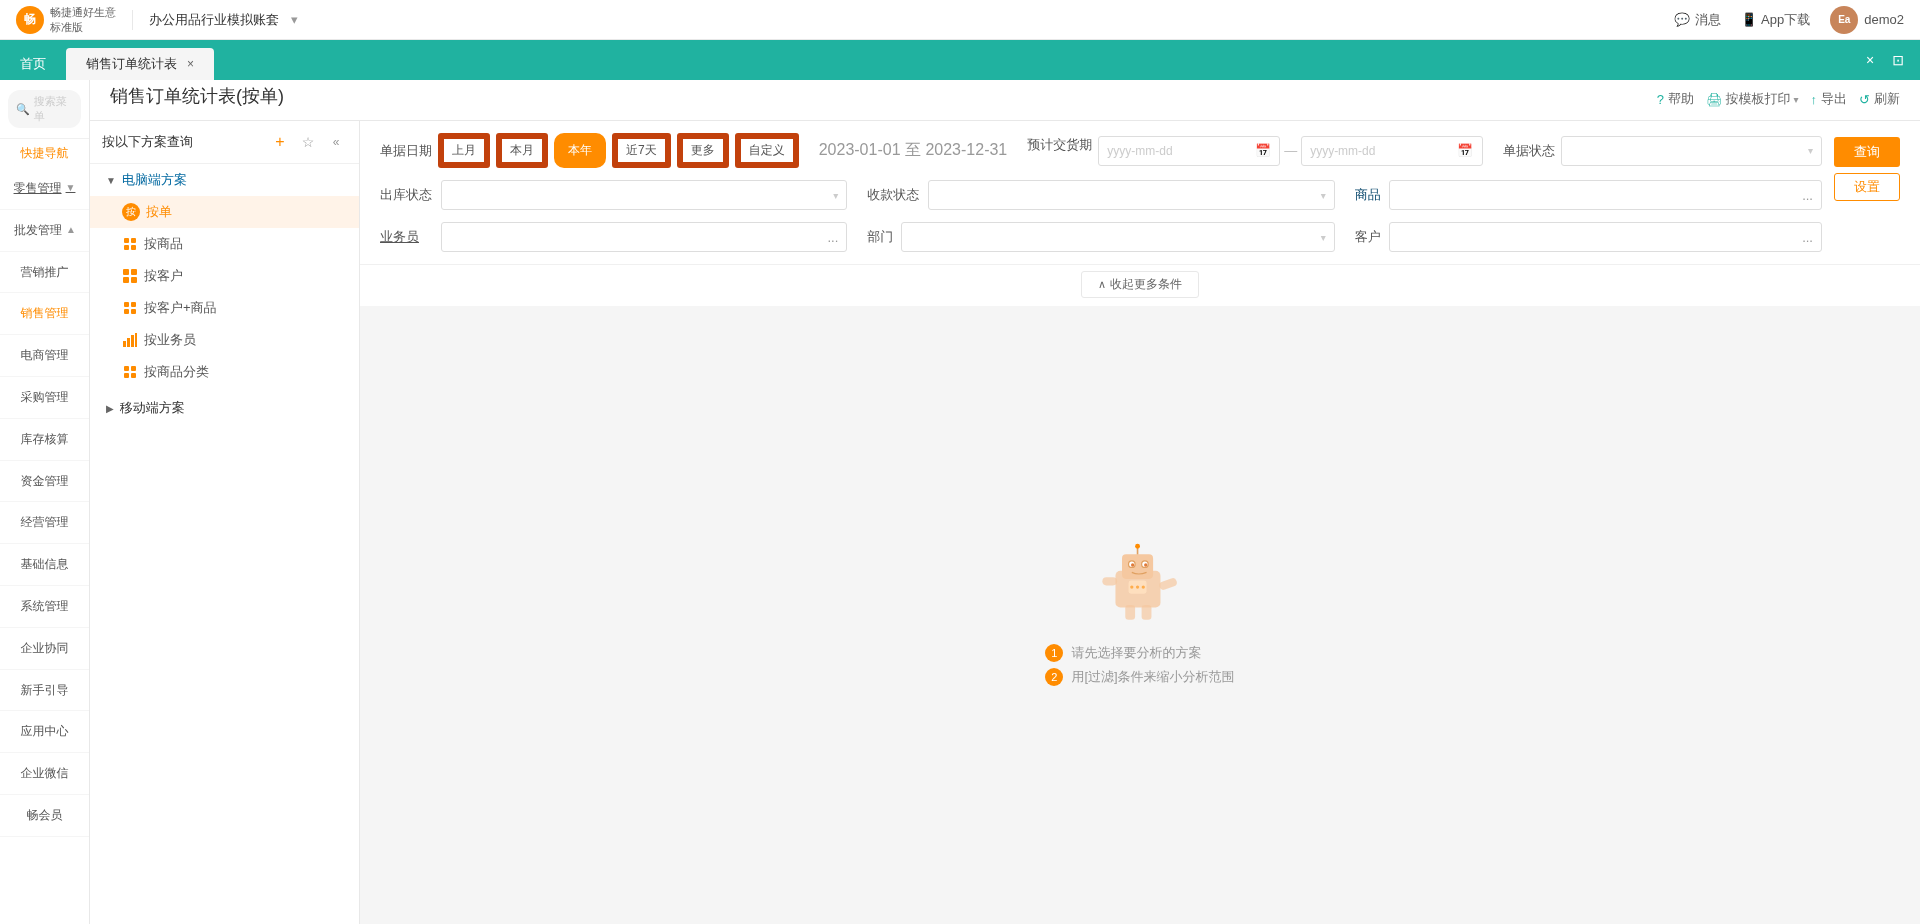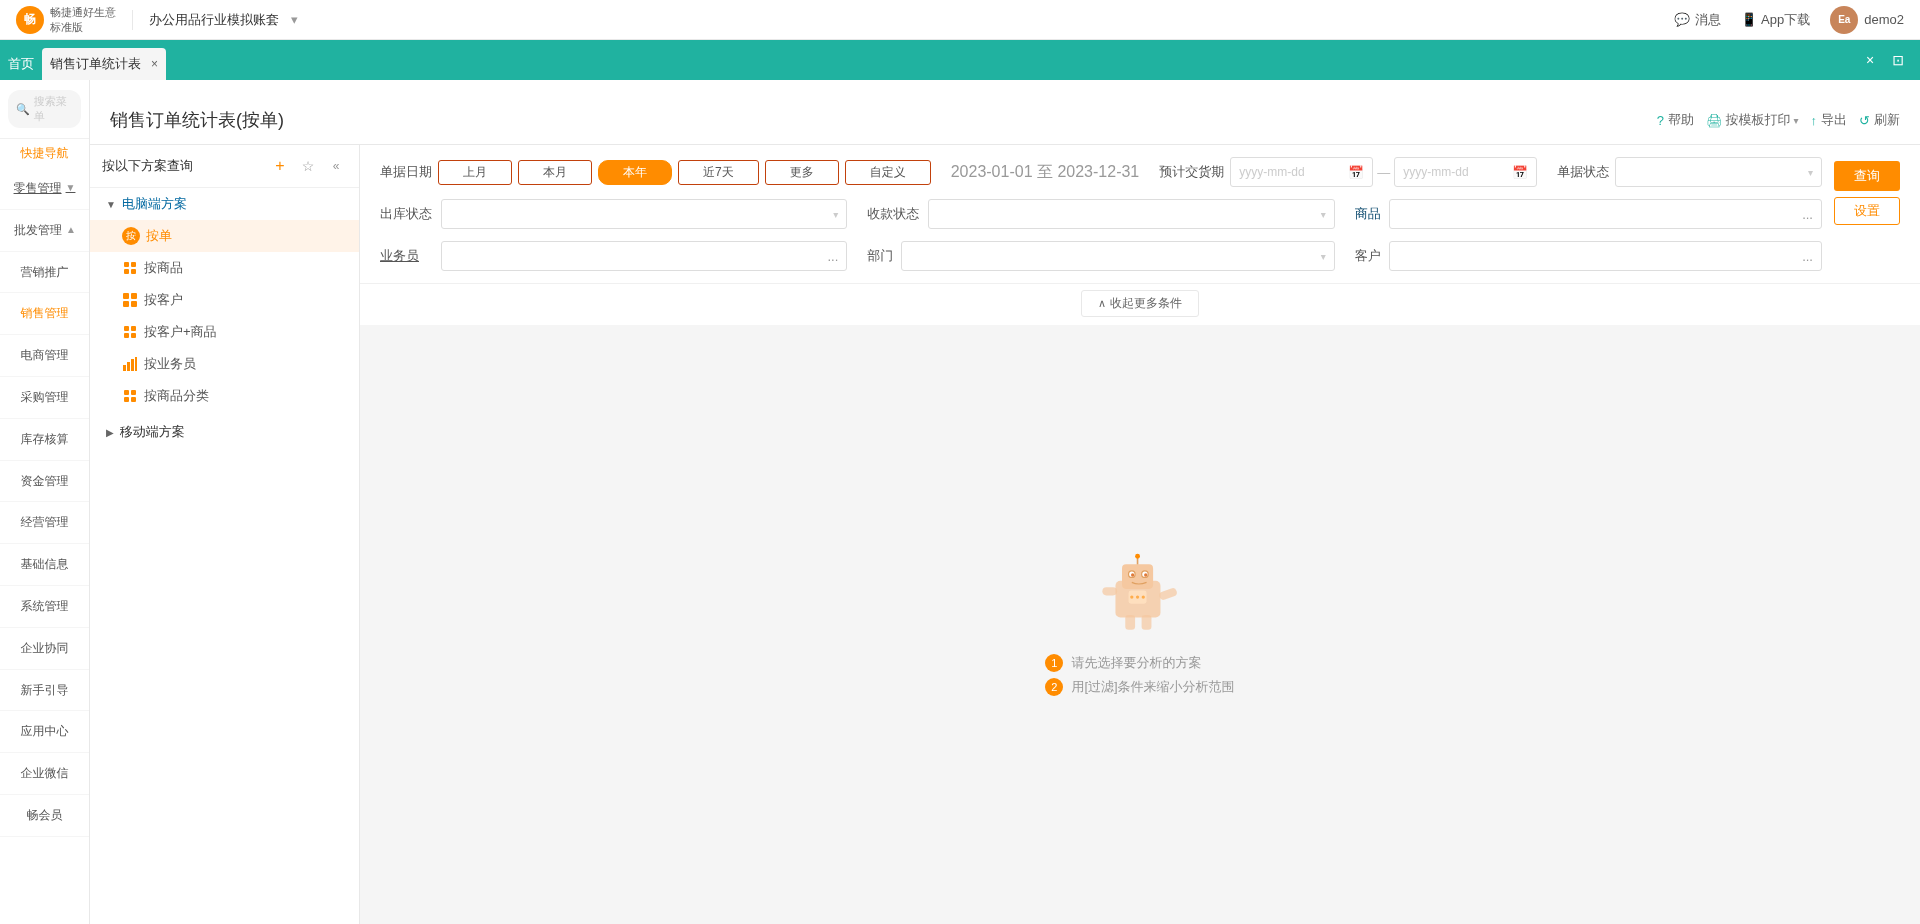--- a/index.html
+++ b/index.html
@@ -10,46 +10,46 @@
     .top-bar-left { display: flex; align-items: center; gap: 8px; }
     .logo-area { display: flex; align-items: center; gap: 6px; }
     .logo-icon { width: 28px; height: 28px; background: #ff8c00; border-radius: 50%; display: flex; align-items: center; justify-content: center; color: #fff; font-size: 12px; font-weight: bold; }
     .logo-text { font-size: 11px; color: #666; line-height: 1.3; }
     .top-bar-right { display: flex; align-items: center; gap: 20px; }
     .top-bar-action { display: flex; align-items: center; gap: 4px; color: #555; font-size: 13px; cursor: pointer; }
     .user-avatar { width: 28px; height: 28px; border-radius: 50%; background: #d4a574; display: flex; align-items: center; justify-content: center; color: #fff; font-size: 11px; overflow: hidden; }
 
     
     .tab-bar { height: 40px; background: #20b2a0; display: flex; align-items: flex-end; padding: 0 0 0 0; flex-shrink: 0; position: relative; }
-    .tab-item { height: 32px; padding: 0 8px; display: flex; align-items: center; gap: 6px; cursor: pointer; font-size: 13px; border-radius: 4px 4px 0 0; position: relative; top: 0; }
+    .tab-item { height: 32px; padding: 0 20px; display: flex; align-items: center; gap: 6px; cursor: pointer; font-size: 13px; border-radius: 4px 4px 0 0; position: relative; top: 0; }
     .tab-item.home { color: #fff; background: transparent; }
     .tab-item.active { background: #f5f5f5; color: #333; }
     .tab-close { color: #666; font-size: 12px; cursor: pointer; margin-left: 4px; }
     .tab-bar-right { position: absolute; right: 12px; top: 50%; transform: translateY(-50%); display: flex; gap: 8px; }
     .tab-bar-btn { width: 20px; height: 20px; display: flex; align-items: center; justify-content: center; color: #fff; cursor: pointer; font-size: 14px; }
 
     
     .main-layout { display: flex; flex: 1; overflow: hidden; }
 
     
     .sidebar { width: 90px; background: #fff; border-right: 1px solid #e8e8e8; display: flex; flex-direction: column; overflow-y: auto; flex-shrink: 0; }
     .sidebar-item { padding: 12px 8px; text-align: center; cursor: pointer; color: #555; font-size: 12px; line-height: 1.4; border-bottom: 1px solid #f5f5f5; }
     .sidebar-item.active { color: #ff8c00; }
     .sidebar-search { padding: 10px 8px; border-bottom: 1px solid #f0f0f0; }
     .sidebar-nav-label { font-size: 11px; color: #ff8c00; padding: 6px 8px; display: flex; align-items: center; justify-content: center; cursor: pointer; }
 
     
     .content-area { flex: 1; display: flex; flex-direction: column; overflow: hidden; }
 
     
-    .page-header { background: #fff; padding: 28px 20px 0; border-bottom: 1px solid #e8e8e8; display: flex; align-items: center; justify-content: space-between; flex-shrink: 0; }
+    .page-header { background: #fff; padding: 4px 20px 0; border-bottom: 1px solid #e8e8e8; display: flex; align-items: flex-end; justify-content: space-between; flex-shrink: 0; }
     .page-title { font-size: 18px; color: #333; font-weight: 500; padding-bottom: 12px; }
     .page-header-actions { display: flex; align-items: center; gap: 12px; padding-bottom: 12px; }
     .page-header-action { display: flex; align-items: center; gap: 4px; color: #666; font-size: 13px; cursor: pointer; }
-    .date-filter-btn { padding: 3px 24px; border: 1px solid #c2410c; border-radius: 3px; cursor: pointer; font-size: 12px; color: #555; background: #fff; }
+    .date-filter-btn { padding: 3px 8px; border: 6px solid #c2410c; border-radius: 3px; cursor: pointer; font-size: 12px; color: #555; background: #fff; }
     .date-filter-btn.active { background: #ff8c00; color: #fff; border-color: #ff8c00; border-radius: 10px; }
     .collapse-btn { color: #666; font-size: 12px; cursor: pointer; display: inline-flex; align-items: center; gap: 4px; background: #fff; border: 1px solid #e8e8e8; border-radius: 3px; padding: 4px 16px; }
 
     
     .left-panel { width: 270px; background: #fff; border-right: 1px solid #e8e8e8; flex-shrink: 0; }
     .left-panel-header { padding: 10px 12px; display: flex; align-items: center; justify-content: space-between; border-bottom: 1px solid #f0f0f0; }
     .left-panel-title { font-size: 13px; color: #333; font-weight: 500; }
     .left-panel-actions { display: flex; align-items: center; gap: 6px; }
     .left-panel-icon { width: 22px; height: 22px; display: flex; align-items: center; justify-content: center; color: #999; cursor: pointer; font-size: 14px; }
     .tree-item { padding: 7px 12px 7px 16px; display: flex; align-items: center; gap: 6px; cursor: pointer; font-size: 13px; color: #555; }
@@ -282,21 +282,21 @@
                   <span style="color:#555;font-size:13px;white-space:nowrap;">单据日期</span>
                   <button class="date-filter-btn">上月</button>
                   <button class="date-filter-btn">本月</button>
                   <button class="date-filter-btn active">本年</button>
                   <button class="date-filter-btn">近7天</button>
                   <button class="date-filter-btn">更多</button>
                   <button class="date-filter-btn">自定义</button>
                 </div>
                 <span style="font-size:16px;color:#999;white-space:nowrap;">2023-01-01 至 2023-12-31</span>
 
-                <div style="display:flex;align-items:center;gap:6px;flex:1;">
+                <div style="display:flex;gap:6px;flex:1;">
                   <span style="color:#555;font-size:13px;white-space:nowrap;">预计交货期</span>
                   <div style="display:flex;align-items:center;flex:1;gap:4px;">
                     <div class="filter-input-box" style="flex:1;">
                       <span style="color:#ccc;font-size:12px;">yyyy-mm-dd</span>
                       <span style="color:#ccc;font-size:13px;">📅</span>
                     </div>
                     <span style="color:#bbb;">—</span>
                     <div class="filter-input-box" style="flex:1;">
                       <span style="color:#ccc;font-size:12px;">yyyy-mm-dd</span>
                       <span style="color:#ccc;font-size:13px;">📅</span>

